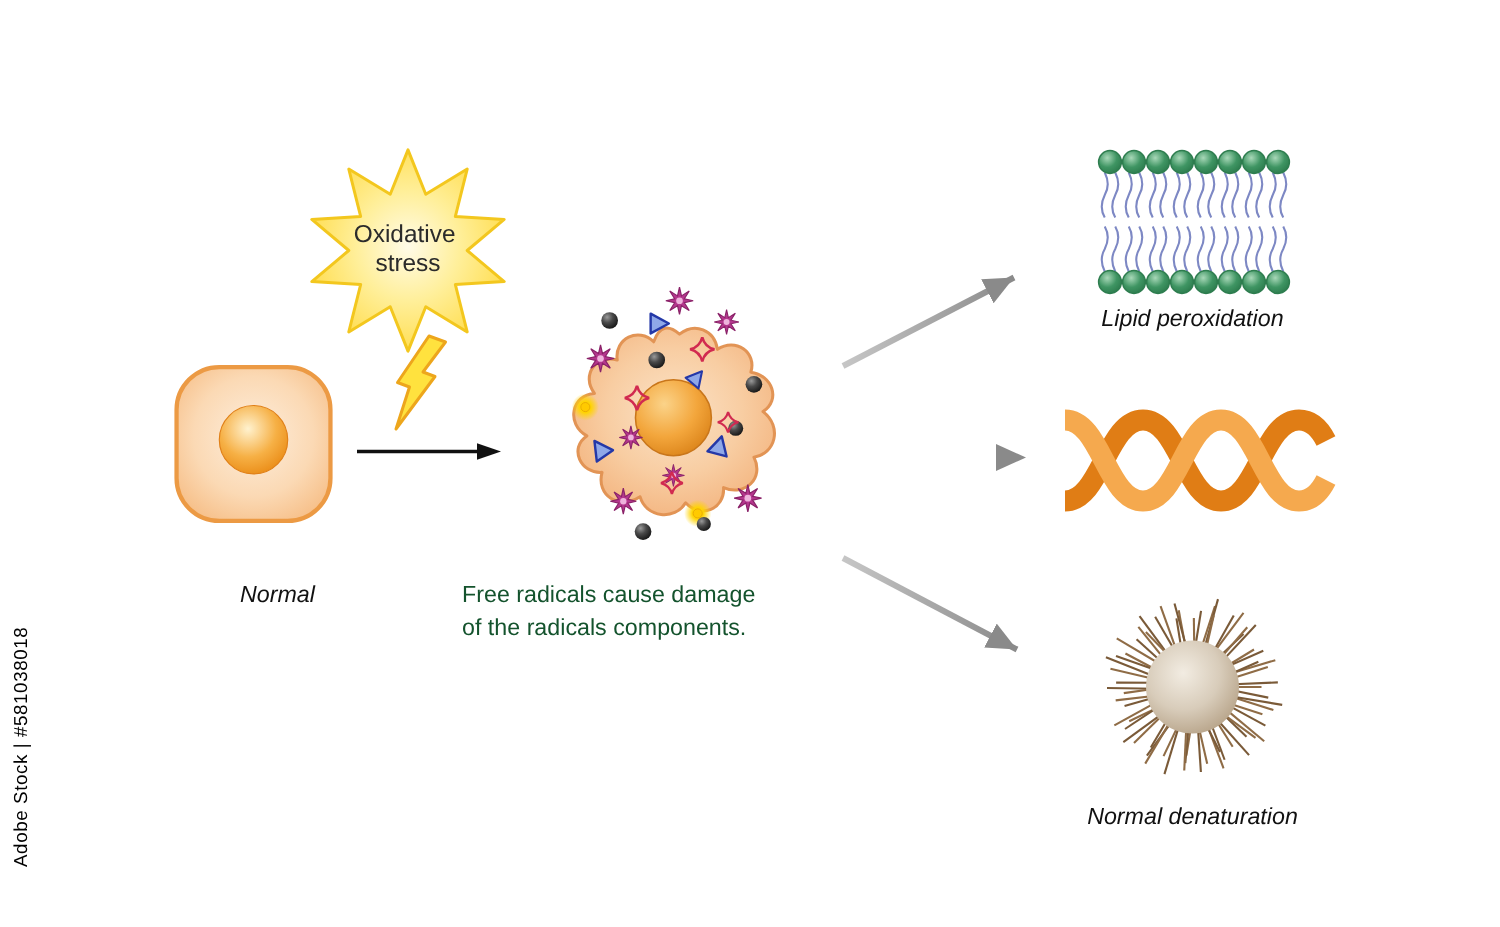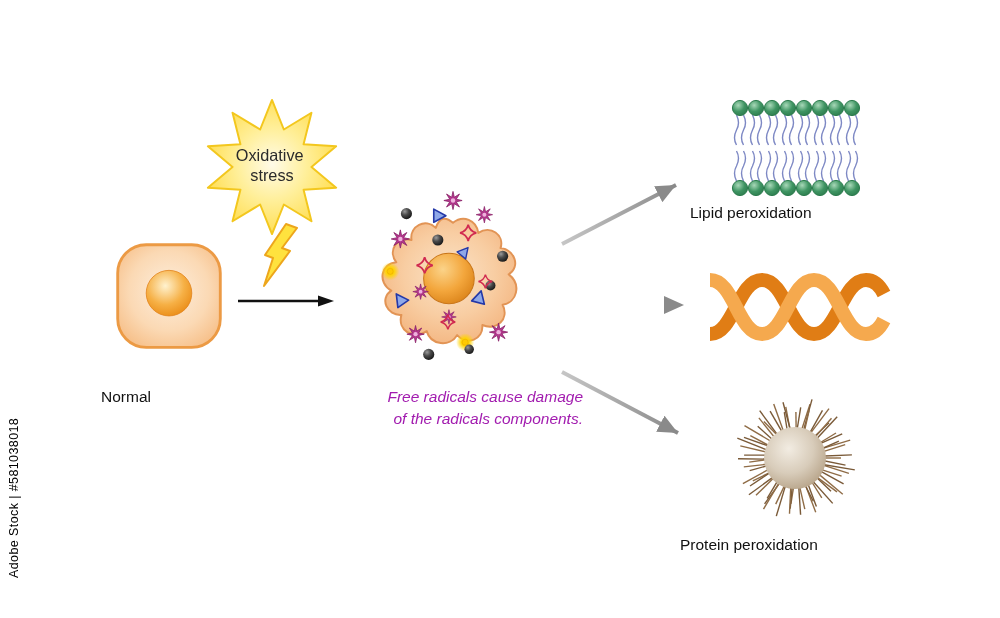--- a/index.html
+++ b/index.html
@@ -2,24 +2,24 @@
 <html><head>
 <meta charset="utf-8">
 <style>
   html,body{margin:0;padding:0;background:#fff;}
   #canvas{
     position:relative;width:1000px;height:618px;background:#ffffff;overflow:hidden;
     font-family:"Liberation Sans",sans-serif;color:#1a1a1a;
   }
   .abs{position:absolute;}
   .label{
-    font-size:15.5px;color:#111;
+    font-size:15.5px;text-align:center;color:#111;font-style:italic;
   }
   .caption{
-    font-size:15.5px;text-align:right;color:#a21caf;line-height:1.45;font-style:italic;
+    font-size:15.5px;text-align:left;color:#14532d;line-height:1.45;
   }
   .caption span{display:block;}
   #watermark{
     left:7px;top:333px;height:245px;
     writing-mode:vertical-rl;transform:rotate(180deg);
     font-size:12.5px;letter-spacing:.4px;color:#000;white-space:nowrap;
   }
   svg{display:block;overflow:visible;}
   svg text{font-family:"Liberation Sans",sans-serif;}
 </style>
@@ -39,21 +39,21 @@
       </radialGradient>
       <radialGradient id="ncNuc" cx="42%" cy="34%" r="75%">
         <stop offset="0%" stop-color="#fff2cf"></stop>
           <stop offset="55%" stop-color="#f6b045"></stop>
           <stop offset="100%" stop-color="#e8860f"></stop>
       </radialGradient>
     </defs>
     <rect x="6" y="6" width="108" height="108" rx="30" fill="url(#ncBody)" stroke="#ec9a44" stroke-width="3"></rect>
     <circle cx="60" cy="57" r="24" fill="url(#ncNuc)" stroke="#e08018" stroke-width="0.8"></circle>
   </svg>
-  <div class="abs label" style="left:101px;top:388px;width:114px">Normal</div>
+  <div class="abs label" style="left:128px;top:388px;width:114px">Normal</div>
 
   <svg class="abs" style="left:198px;top:96px" width="148" height="142" viewBox="0 0 150 140">
     <defs>
       <radialGradient id="starGrad" cx="50%" cy="48%" r="60%">
         <stop offset="0%" stop-color="#fffbe8"></stop>
           <stop offset="45%" stop-color="#ffef9a"></stop>
           <stop offset="100%" stop-color="#ffd93e"></stop>
       </radialGradient>
     </defs>
     <polygon points="75,2 87,32 115,15 107,47 140,49 115,70 140,91 107,93 115,125 87,108 75,138 63,108 35,125 43,93 10,91 35,70 10,49 43,47 35,15 63,32" fill="url(#starGrad)" stroke="#f3c71e" stroke-width="2" stroke-linejoin="round"></polygon>
@@ -298,15 +298,15 @@
         <line x1="89.2" y1="50.4" x2="113.2" y2="24.7" stroke="#7a5a38" stroke-width="1.4"></line>
         <line x1="91.5" y1="53.5" x2="112.0" y2="41.0" stroke="#8f6c46" stroke-width="1.4"></line>
         <line x1="91.6" y1="53.6" x2="118.2" y2="41.8" stroke="#7a5a38" stroke-width="1.4"></line>
         <line x1="93.6" y1="57.8" x2="126.2" y2="48.1" stroke="#8f6c46" stroke-width="1.4"></line>
         <line x1="93.8" y1="58.5" x2="114.9" y2="49.2" stroke="#7a5a38" stroke-width="1.4"></line>
         <line x1="94.5" y1="61.2" x2="121.2" y2="52.6" stroke="#8f6c46" stroke-width="1.4"></line>
         <line x1="94.9" y1="64.3" x2="127.9" y2="62.9" stroke="#7a5a38" stroke-width="1.4"></line>
       </g>
     <circle cx="71" cy="66" r="31" fill="url(#protSphere)"></circle>
   </svg>
-  <div class="abs label" style="left:680px;top:536px;width:230px">Protein peroxidation</div>
+  <div class="abs label" style="left:680px;top:536px;width:230px">Normal denaturation</div>
 
 </div>
 
 </body></html>

